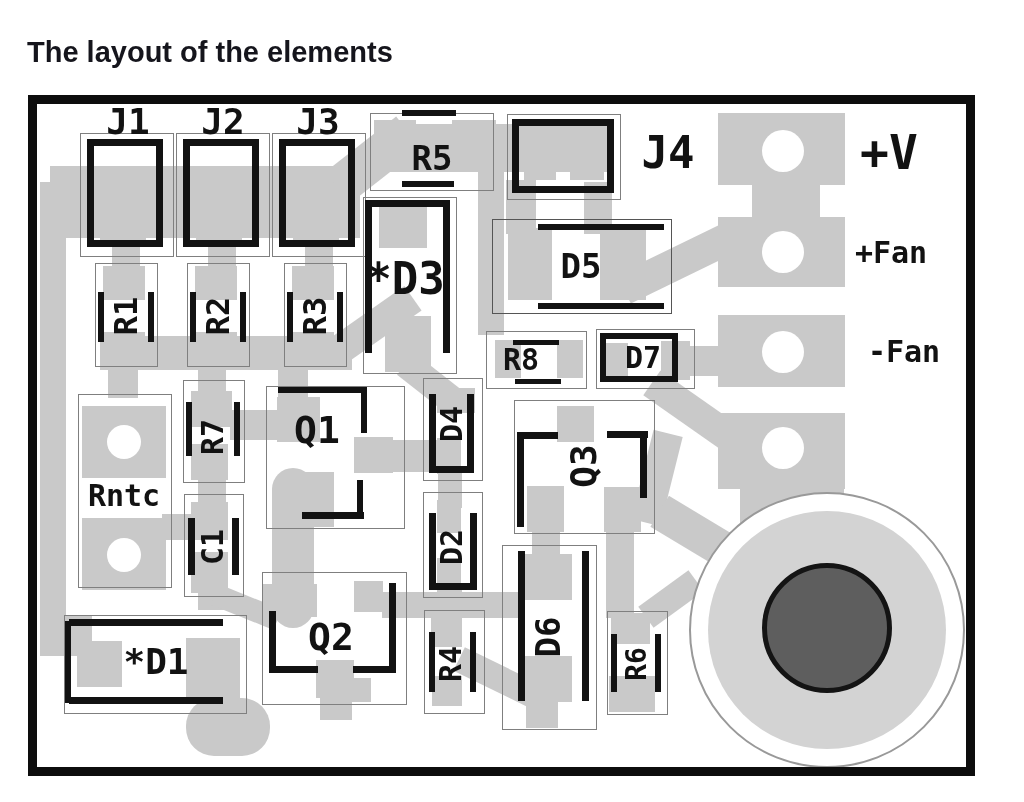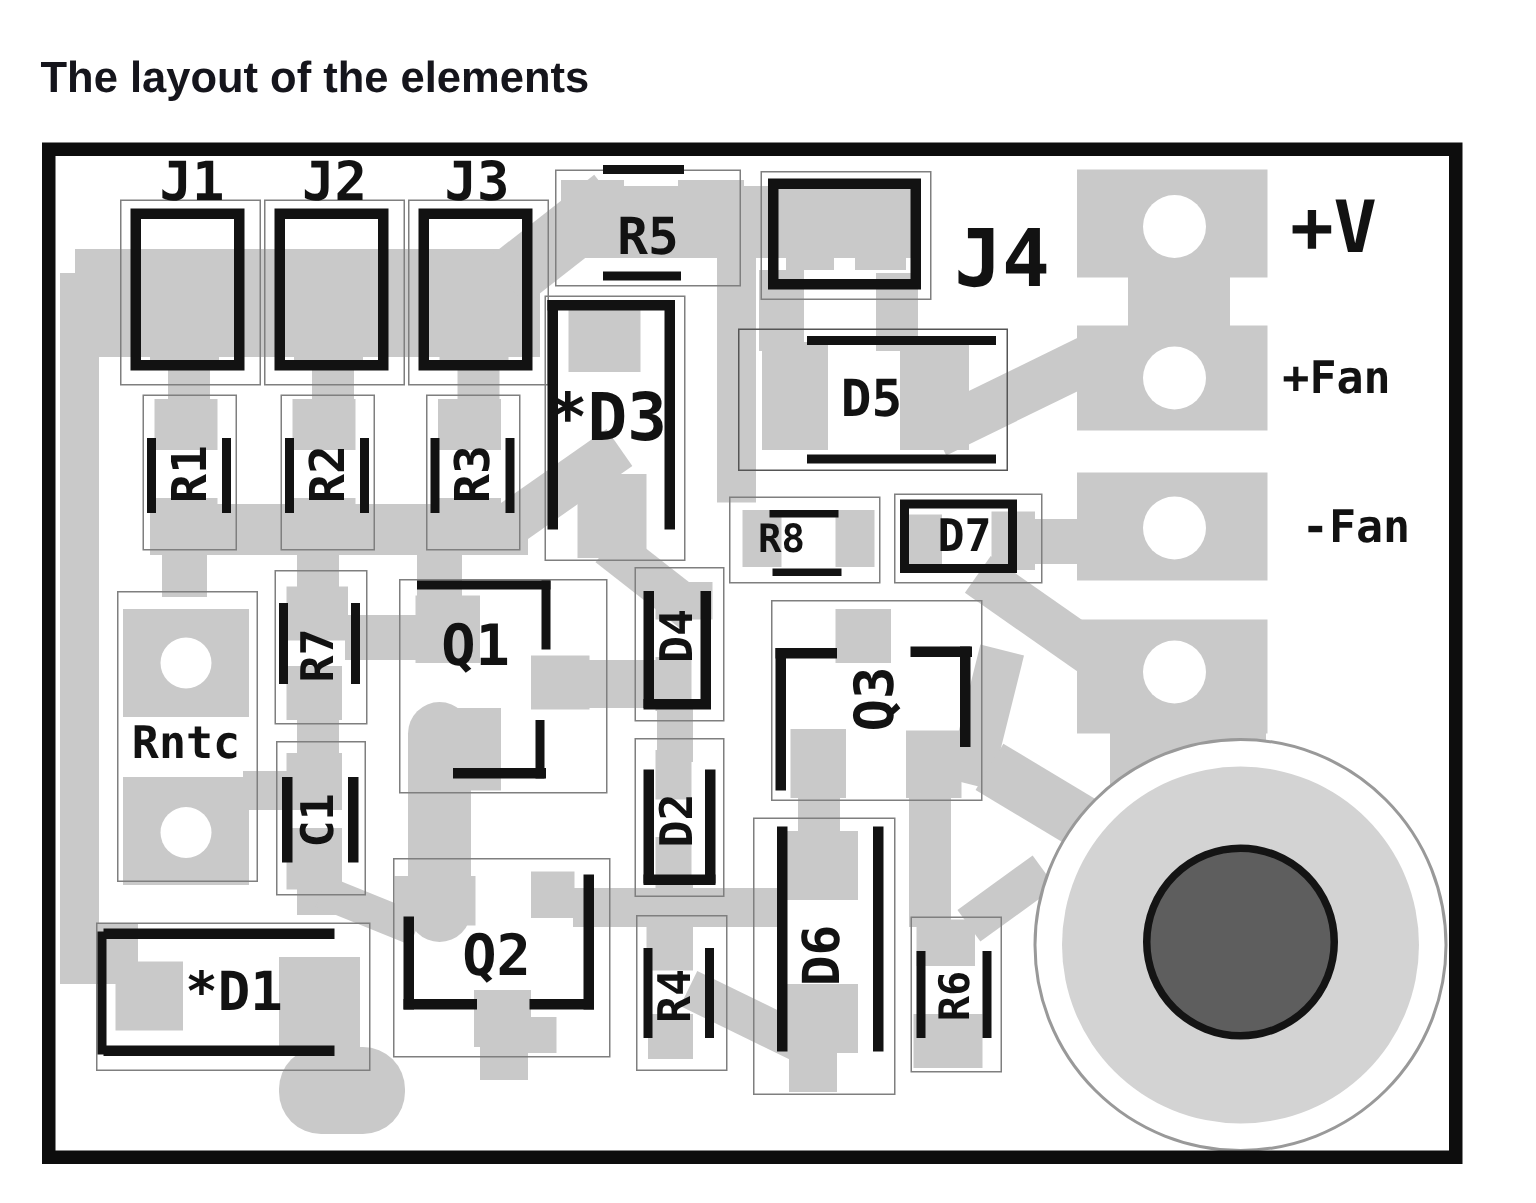--- a/index.html
+++ b/index.html
@@ -216,24 +216,24 @@
   <div class="hole" style="left:762px;top:331px;width:42px;height:42px;"></div>
   <div class="hole" style="left:762px;top:427px;width:42px;height:42px;"></div>
 
   <div class="circ" style="left:689px;top:492px;width:272px;height:272px;background:#ffffff;border:2px solid #999;z-index:2;"></div>
   <div class="circ" style="left:708px;top:511px;width:238px;height:238px;background:#d3d3d3;z-index:2;"></div>
   <div class="circ" style="left:762px;top:563px;width:120px;height:120px;background:#5e5e5e;border:5px solid #141414;z-index:3;"></div>
 
   <div class="lbl" style="left:128px;top:122px;font-size:36px;">J1</div>
   <div class="lbl" style="left:223px;top:122px;font-size:36px;">J2</div>
   <div class="lbl" style="left:318px;top:122px;font-size:36px;">J3</div>
-  <div class="lbl" style="left:668px;top:153px;font-size:53px;margin-top:20px;">J4</div>
+  <div class="lbl" style="left:668px;top:153px;font-size:44px;">J4</div>
   <div class="lbl" style="left:432px;top:158px;font-size:34px;">R5</div>
   <div class="lbl" style="left:581px;top:266px;font-size:34px;">D5</div>
-  <div class="lbl" style="left:521px;top:360px;font-size:26px;">R8</div>
+  <div class="lbl" style="left:521px;top:360px;font-size:30px;">R8</div>
   <div class="lbl" style="left:643px;top:358px;font-size:30px;">D7</div>
   <div class="lbl" style="left:405px;top:279px;font-size:44px;">*D3</div>
   <div class="lbl" style="left:124px;top:496px;font-size:30px;">Rntc</div>
   <div class="lbl vl" style="left:126px;top:316px;font-size:32px;">R1</div>
   <div class="lbl vl" style="left:218px;top:316px;font-size:32px;">R2</div>
   <div class="lbl vl" style="left:315px;top:316px;font-size:32px;">R3</div>
   <div class="lbl vl" style="left:213px;top:437px;font-size:30px;">R7</div>
   <div class="lbl vl" style="left:213px;top:547px;font-size:30px;">C1</div>
   <div class="lbl" style="left:317px;top:430px;font-size:38px;">Q1</div>
   <div class="lbl" style="left:331px;top:637px;font-size:38px;">Q2</div>

